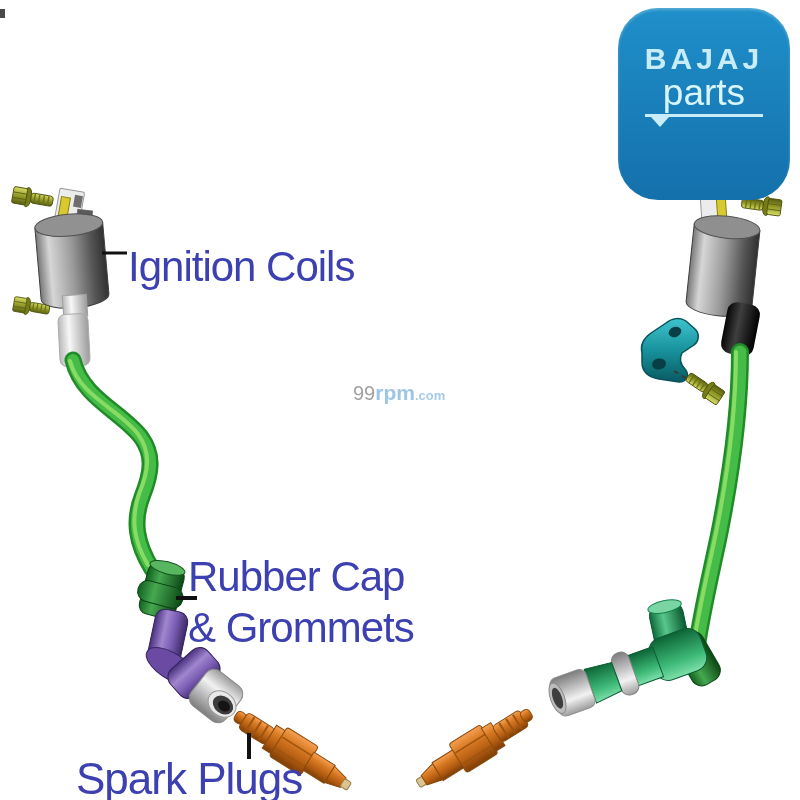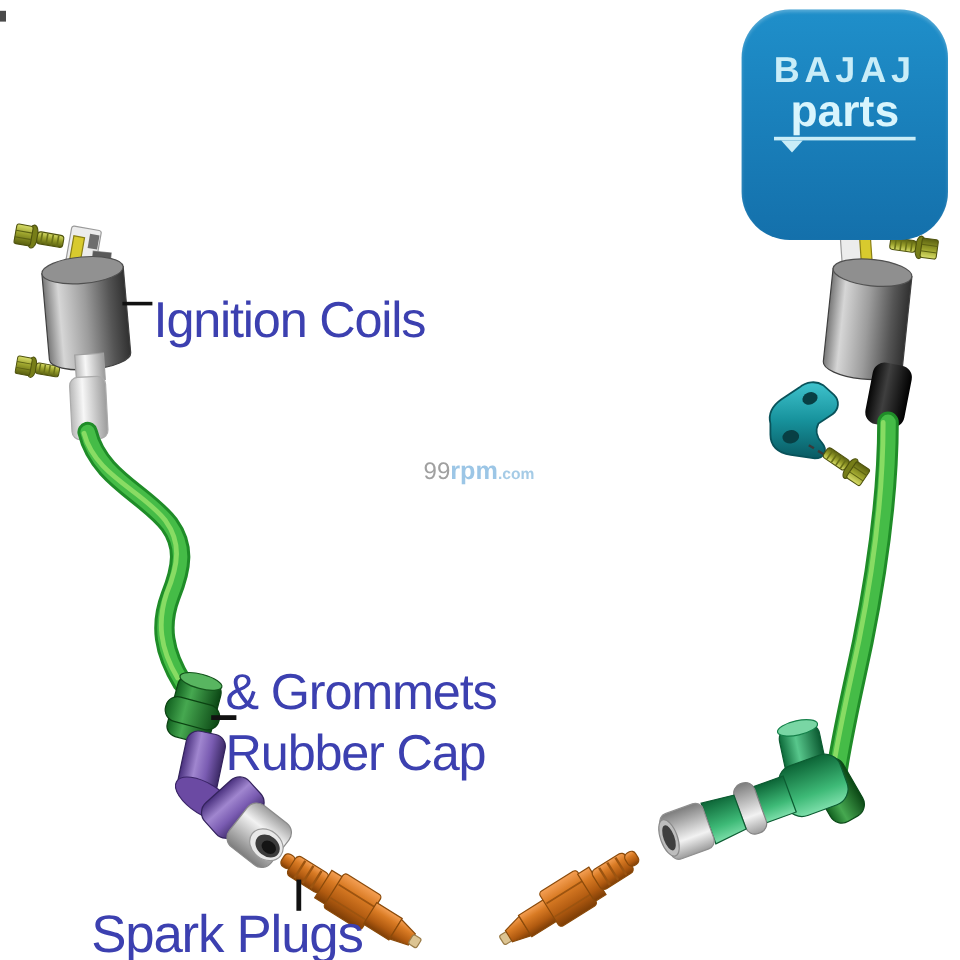--- a/index.html
+++ b/index.html
@@ -6,21 +6,21 @@
   body{width:800px;height:800px;background:#ffffff;position:relative;overflow:hidden;
        font-family:"Liberation Sans",sans-serif;}
   #art{position:absolute;left:0;top:0;}
   .label{position:absolute;font-size:42px;color:#3c40b0;letter-spacing:-1px;line-height:1.22;
          font-family:"Liberation Sans",sans-serif;white-space:nowrap;}
   .logo{position:absolute;left:618px;top:8px;width:172px;height:192px;border-radius:40px;
         background:linear-gradient(180deg,#1f8fca,#1470ab);text-align:center;
         color:#c9edf8;box-shadow:inset 0 2px 3px rgba(255,255,255,.25);}
   .logo-brand{margin-top:34px;font-size:30px;font-weight:bold;letter-spacing:4px;}
   .logo-genuine{font-size:22px;letter-spacing:2px;margin-top:5px;color:#bfe9f6;}
-  .logo-parts{font-size:37px;font-weight:bold;line-height:1;margin-top:-2px;color:#d8f5fd;}
+  .logo-parts{font-size:37px;font-weight:normal;line-height:1;margin-top:-2px;color:#d8f5fd;}
   .logo-underline{width:118px;height:3px;background:#c9edf8;margin:3px auto 0;position:relative;}
   .logo-arrow{position:absolute;left:6px;top:3px;width:0;height:0;
               border-left:9px solid transparent;border-right:9px solid transparent;
               border-top:10px solid #c9edf8;}
   .watermark{position:absolute;left:353px;top:381px;white-space:nowrap;}
   .wm-99{color:#a0a0a0;font-size:20px;}
   .wm-rpm{color:#9cc6e6;font-size:21px;font-weight:bold;}
   .wm-com{color:#a5cbe6;font-size:13px;font-weight:bold;}
 </style>
 </head>
@@ -234,21 +234,21 @@
   <div class="logo-brand">BAJAJ</div>
   <div class="logo-parts">parts</div>
   <div class="logo-underline">
     <div class="logo-arrow"></div>
   </div>
 </div>
 
 <div class="label" style="left:128px;top:241px;">Ignition Coils</div>
 
 <div class="label" style="left:188px;top:551px;">
+  <div>Rubber Cap</div>
   <div>&amp; Grommets</div>
-  <div>Rubber Cap</div>
 </div>
 
 <div class="label" style="left:76px;top:752px;font-size:44px;">Spark Plugs</div>
 
 <div class="watermark">
   <span class="wm-99">99</span><span class="wm-rpm">rpm</span><span class="wm-com">.com</span>
 </div>
 
 </body></html>

